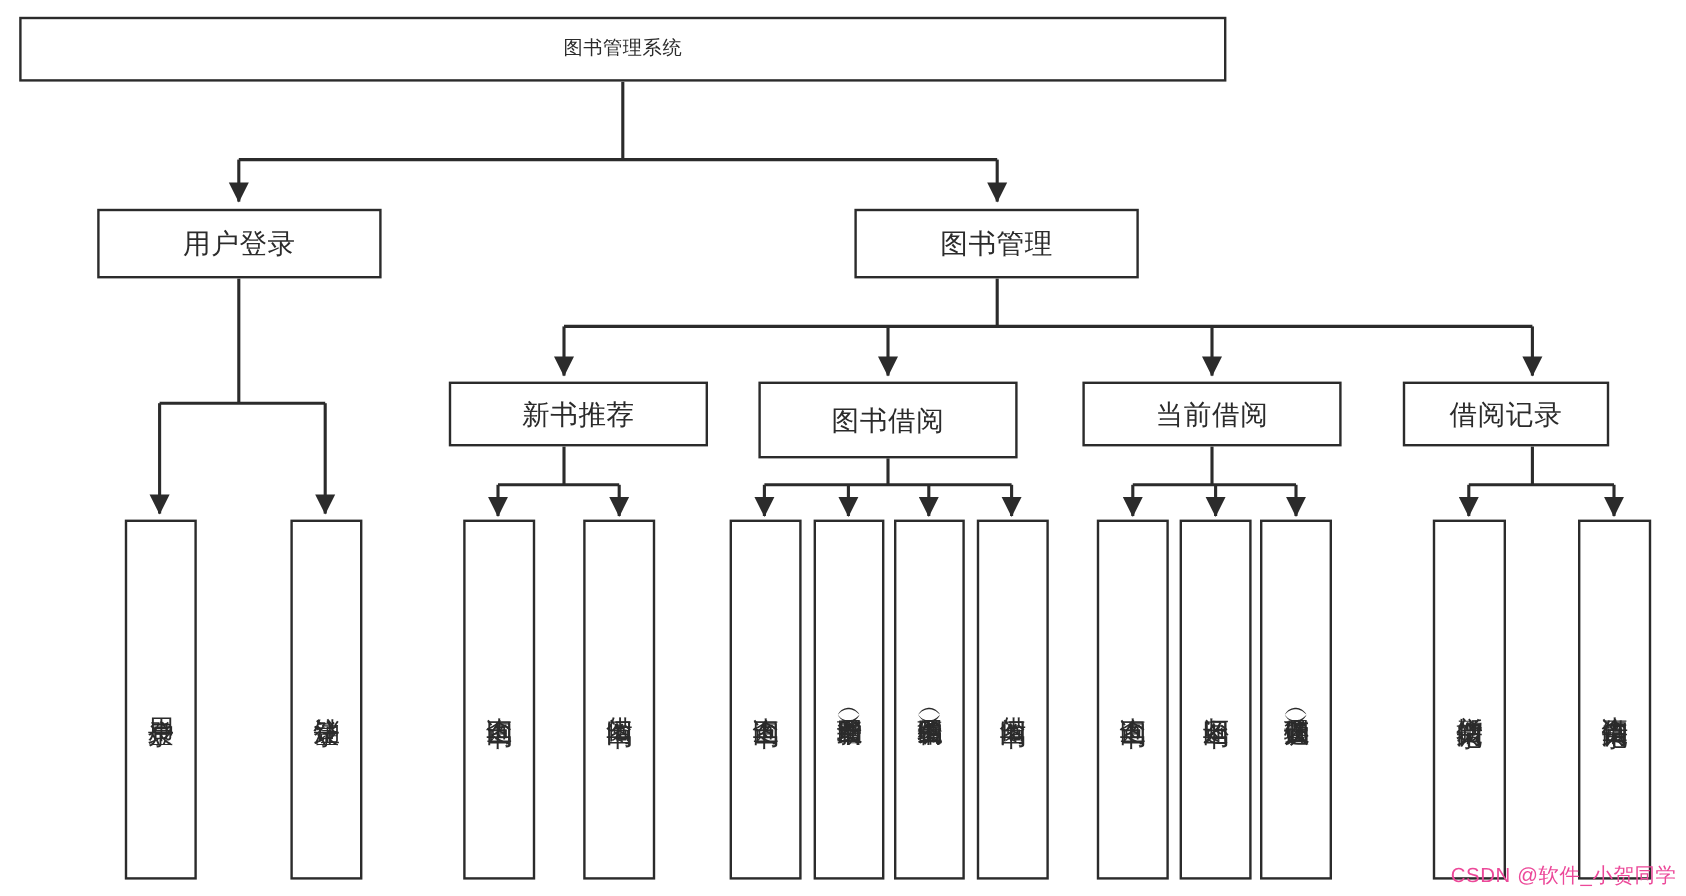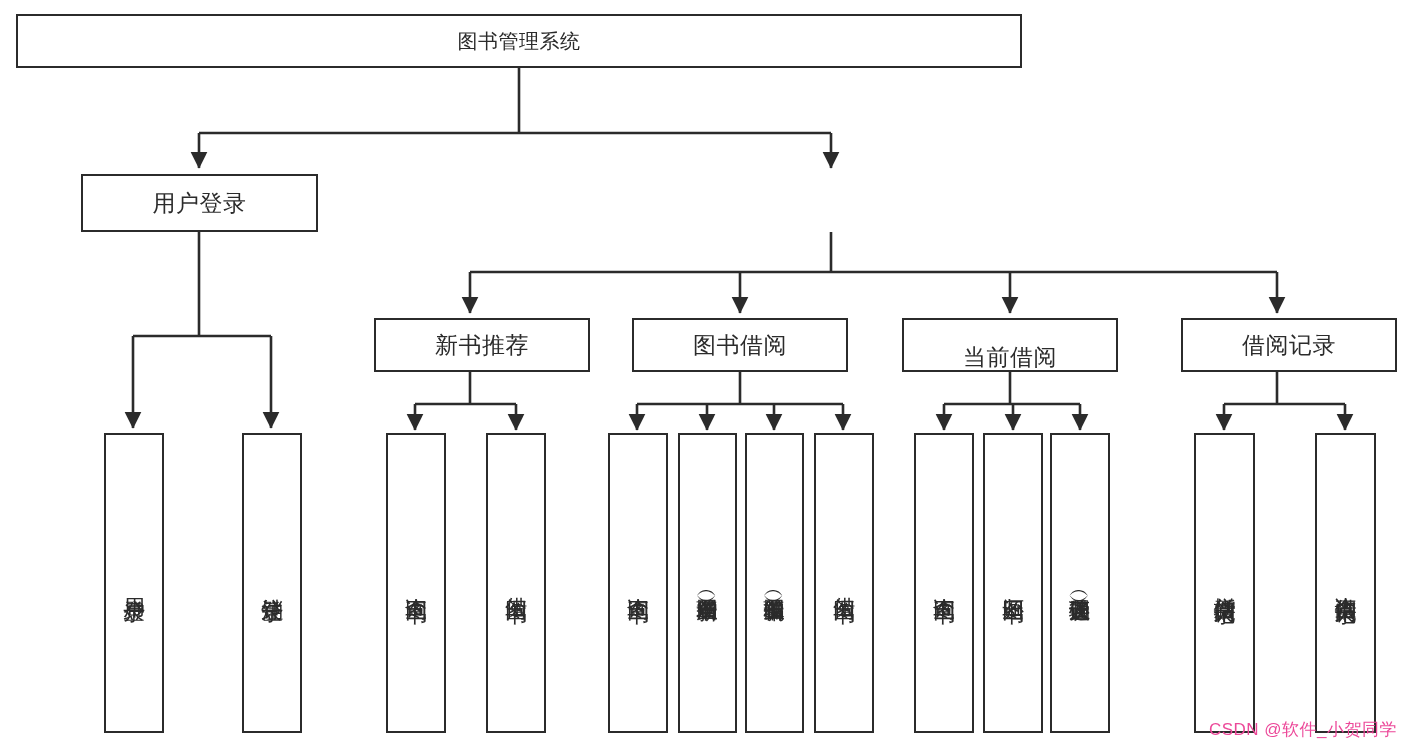--- a/index.html
+++ b/index.html
@@ -40,21 +40,21 @@
     color: #2b2b2b;
     text-align: center;
     line-height: 1.15;
     white-space: nowrap;
   }
   
   .node.horizontal .node-label {
     font-size: 23px;
     letter-spacing: 0.5px;
   }
-  #node-root .node-label { font-size: 20px; }
+  #node-root .node-label { font-size: 16px; }
   
   .node.vertical {
     align-items: center;
     justify-content: center;
   }
   .node.vertical .node-label {
     writing-mode: vertical-rl;
     text-orientation: upright;
     font-size: 22px;
     line-height: 1.02;
@@ -133,34 +133,37 @@
   </svg>
 
   <div class="node horizontal" id="node-root" style="left:16px; top:14px; width:1006px; height:54px;">
     <span class="node-label">图书管理系统</span>
   </div>
 
   <div class="node horizontal" style="left:81px; top:174px; width:237px; height:58px;">
     <span class="node-label">用户登录</span>
   </div>
 
+  <div class="node horizontal" style="left:712px; top:174px; width:237px; height:58px;">
+    <span class="node-label">图书管理</span>
+  </div>
 
   <div class="node horizontal" style="left:362px; top:318px; width:216px; height:54px;margin-left:12px;">
     <span class="node-label">新书推荐</span>
   </div>
 
-  <div class="node horizontal" style="left:632px; top:318px; width:216px; height:54px;">
+  <div class="node horizontal" style="left:632px; top:318px; width:216px; height:64px;">
     <span class="node-label">图书借阅</span>
   </div>
 
-  <div class="node horizontal" style="left:902px; top:318px; width:216px; height:54px;align-items:flex-end;">
+  <div class="node horizontal" style="left:902px; top:318px; width:216px; height:54px;">
     <span class="node-label">当前借阅</span>
   </div>
 
-  <div class="node horizontal" style="left:1169px; top:318px; width:216px; height:54px;margin-left:12px;">
+  <div class="node horizontal" style="left:1169px; top:318px; width:172px; height:54px;">
     <span class="node-label">借阅记录</span>
   </div>
 
   <div class="node vertical" style="left:104px; top:433px; width:60px; height:300px;">
     <span class="node-label">用户登录</span>
   </div>
 
   <div class="node vertical" style="left:242px; top:433px; width:60px; height:300px;">
     <span class="node-label">注销登录</span>
   </div>

